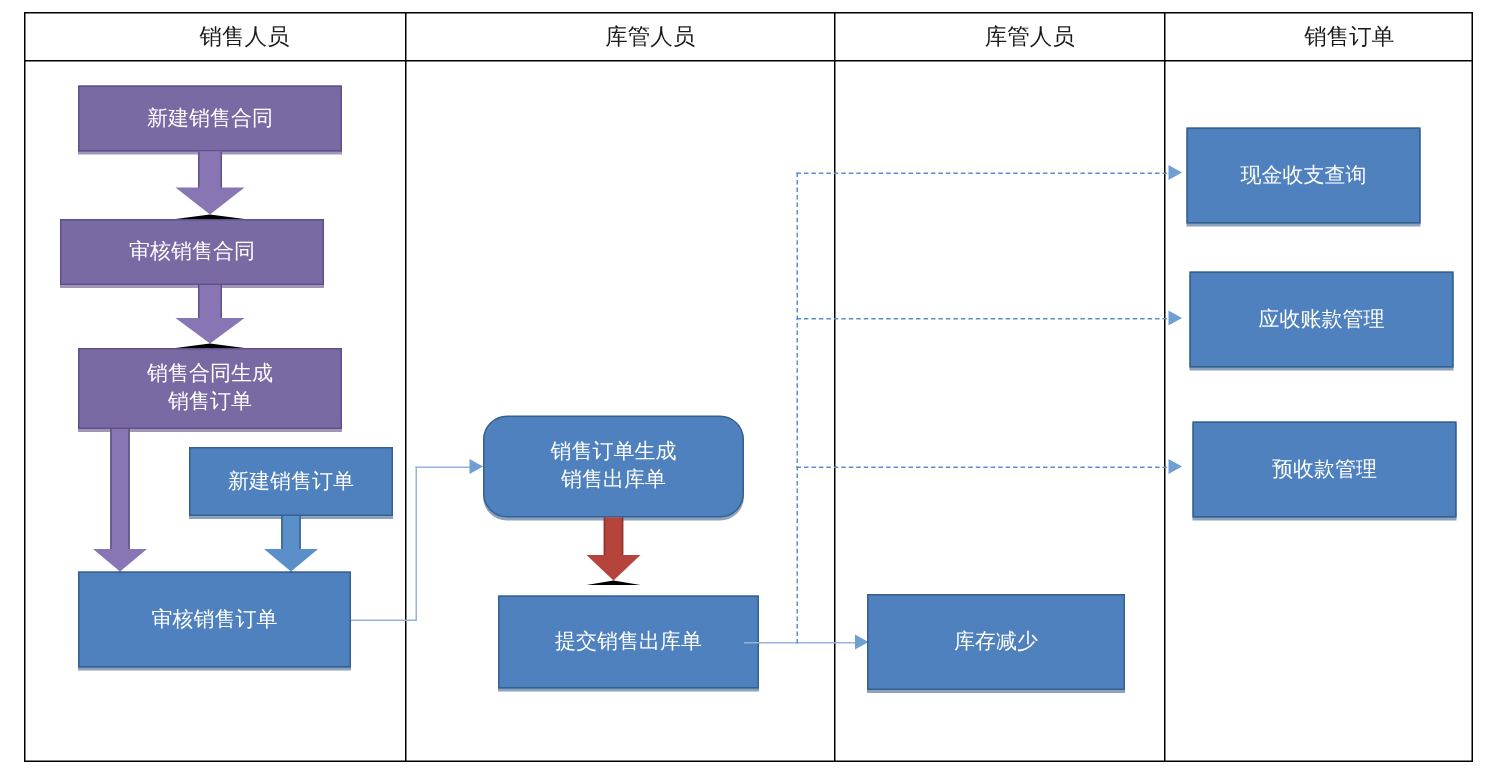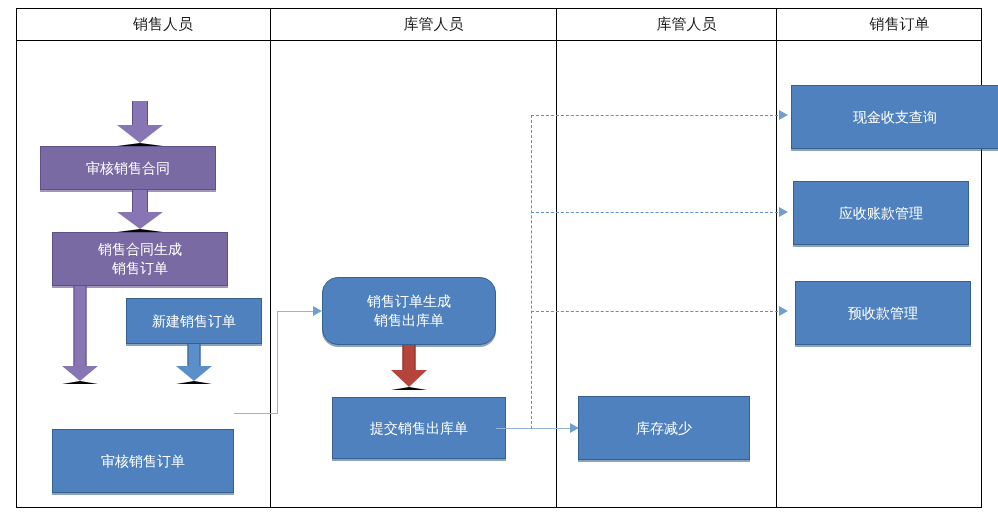--- a/index.html
+++ b/index.html
@@ -164,20 +164,21 @@
   <div class="header-rule"></div>
   <div class="divider" style="left:270px;"></div>
   <div class="divider" style="left:556px;"></div>
   <div class="divider" style="left:776px;"></div>
 
   <div class="lane-title" style="left:16px;  width:254px;">销售人员</div>
   <div class="lane-title" style="left:271px; width:285px;">库管人员</div>
   <div class="lane-title" style="left:557px; width:219px;">库管人员</div>
   <div class="lane-title" style="left:777px; width:205px;">销售订单</div>
 
+  <div class="box purple" style="left:52px; top:57px; width:176px; height:44px;">新建销售合同</div>
 
   <div class="arrow-down purple" style="left:117px; top:101px; width:46px; height:45px;">
     <div class="shaft" style="width:16px; height:27px;"></div>
     <div class="head" style="border-left-width:23px; border-right-width:23px; border-top-width:18px; border-style:solid;"></div>
   </div>
 
   <div class="box purple" style="left:40px; top:146px; width:176px; height:44px;">审核销售合同</div>
 
   <div class="arrow-down purple" style="left:117px; top:190px; width:46px; height:42px;">
     <div class="shaft" style="width:16px; height:25px;"></div>
@@ -192,21 +193,21 @@
     <div class="head" style="border-left-width:18px; border-right-width:18px; border-top-width:15px; border-style:solid;"></div>
   </div>
 
   <div class="box blue" style="left:126px; top:298px; width:136px; height:46px;">新建销售订单</div>
 
   <div class="arrow-down blue" style="left:176px; top:344px; width:36px; height:40px;">
     <div class="shaft" style="width:13px; height:25px;"></div>
     <div class="head" style="border-left-width:18px; border-right-width:18px; border-top-width:15px; border-style:solid;"></div>
   </div>
 
-  <div class="box blue" style="left:52px; top:381px; width:182px; height:64px;margin-top:48px;">审核销售订单</div>
+  <div class="box blue" style="left:52px; top:381px; width:182px; height:64px;">审核销售订单</div>
 
   <div class="conn-h" style="left:234px; top:413px; width:44px;"></div>
   <div class="conn-v" style="left:277px; top:311px; height:103px;"></div>
   <div class="conn-h" style="left:277px; top:311px; width:42px;"></div>
   <div class="arrow-head-right" style="left:313px; top:306px;"></div>
 
   <div class="box blue" style="left:322px; top:277px; width:174px; height:68px;border-radius:16px;">销售订单生成
 销售出库单</div>
 
   <div class="arrow-down red" style="left:391px; top:345px; width:36px; height:45px;">
@@ -225,19 +226,19 @@
 
   <div class="conn-h dashed" style="left:531px; top:115px; width:252px;"></div>
   <div class="arrow-head-right" style="left:779px; top:110px;"></div>
 
   <div class="conn-h dashed" style="left:531px; top:212px; width:252px;"></div>
   <div class="arrow-head-right" style="left:779px; top:207px;"></div>
 
   <div class="conn-h dashed" style="left:531px; top:311px; width:252px;"></div>
   <div class="arrow-head-right" style="left:779px; top:306px;"></div>
 
-  <div class="box blue" style="left:791px; top:85px; width:208px; height:64px;">现金收支查询</div>
+  <div class="box blue" style="left:791px; top:85px; width:156px; height:64px;">现金收支查询</div>
 
   <div class="box blue" style="left:793px; top:181px; width:176px; height:64px;">应收账款管理</div>
 
   <div class="box blue" style="left:795px; top:281px; width:176px; height:64px;">预收款管理</div>
 
 </div>
 
 </body></html>

